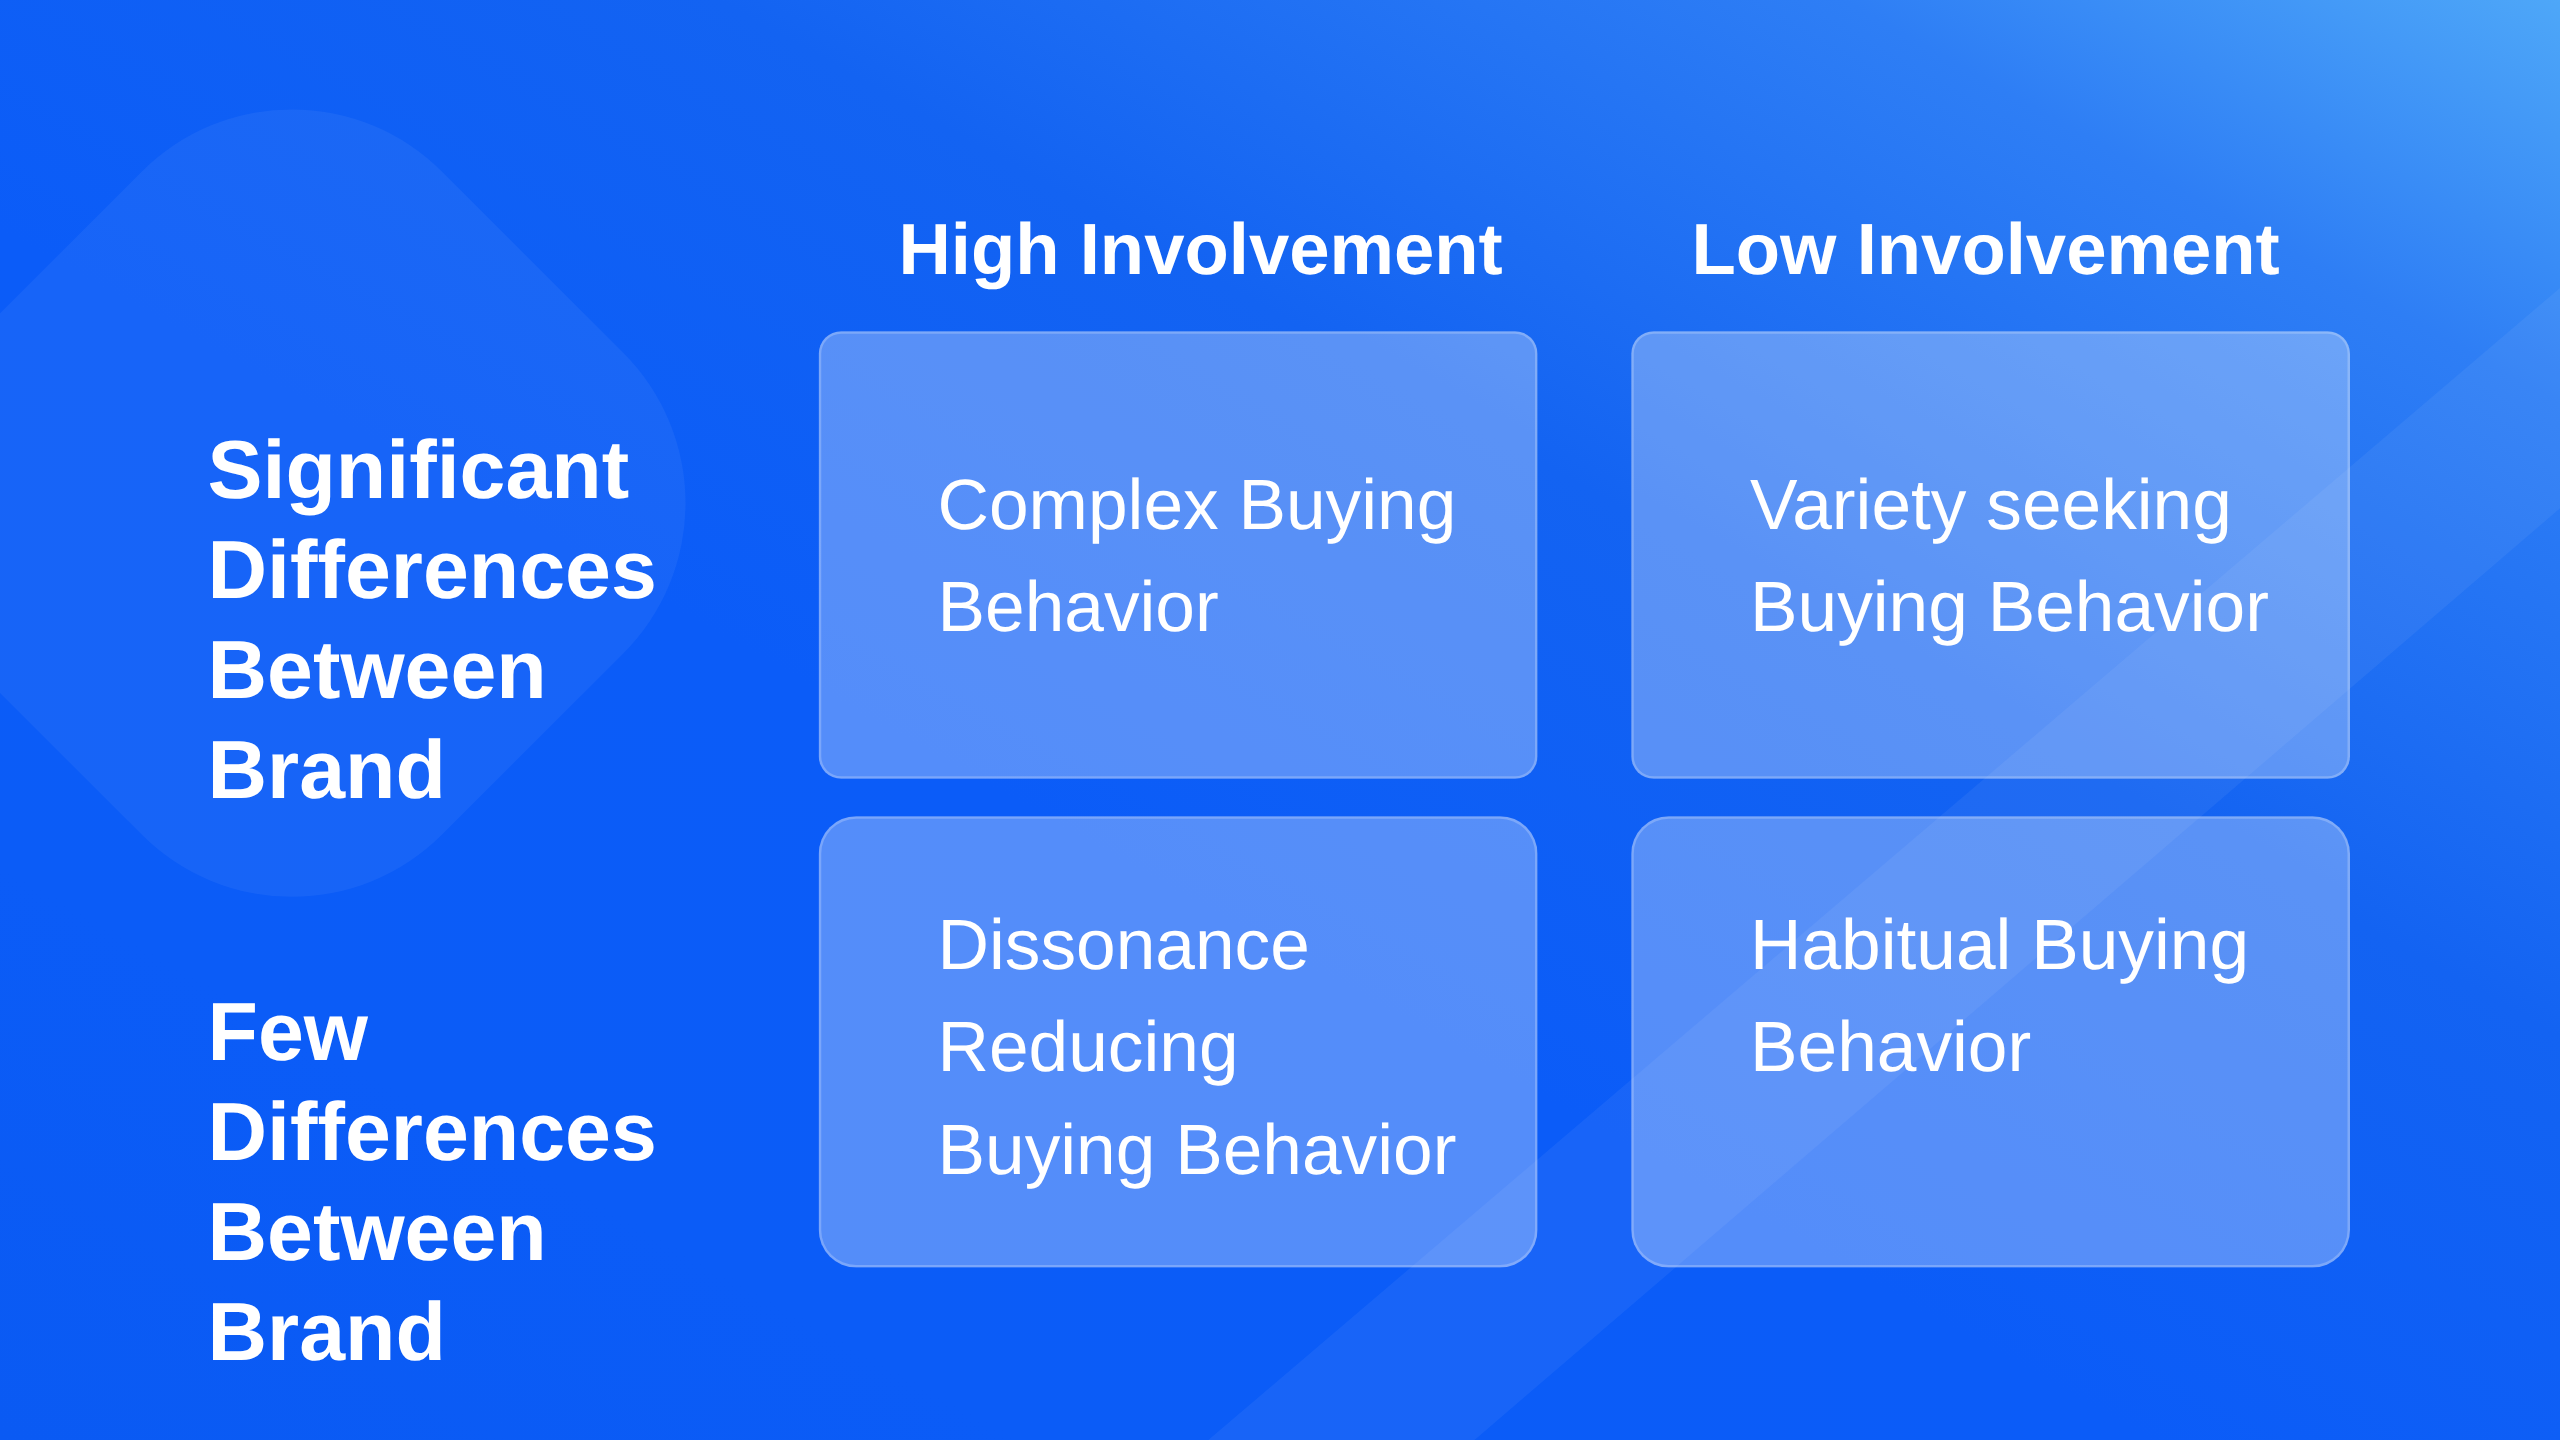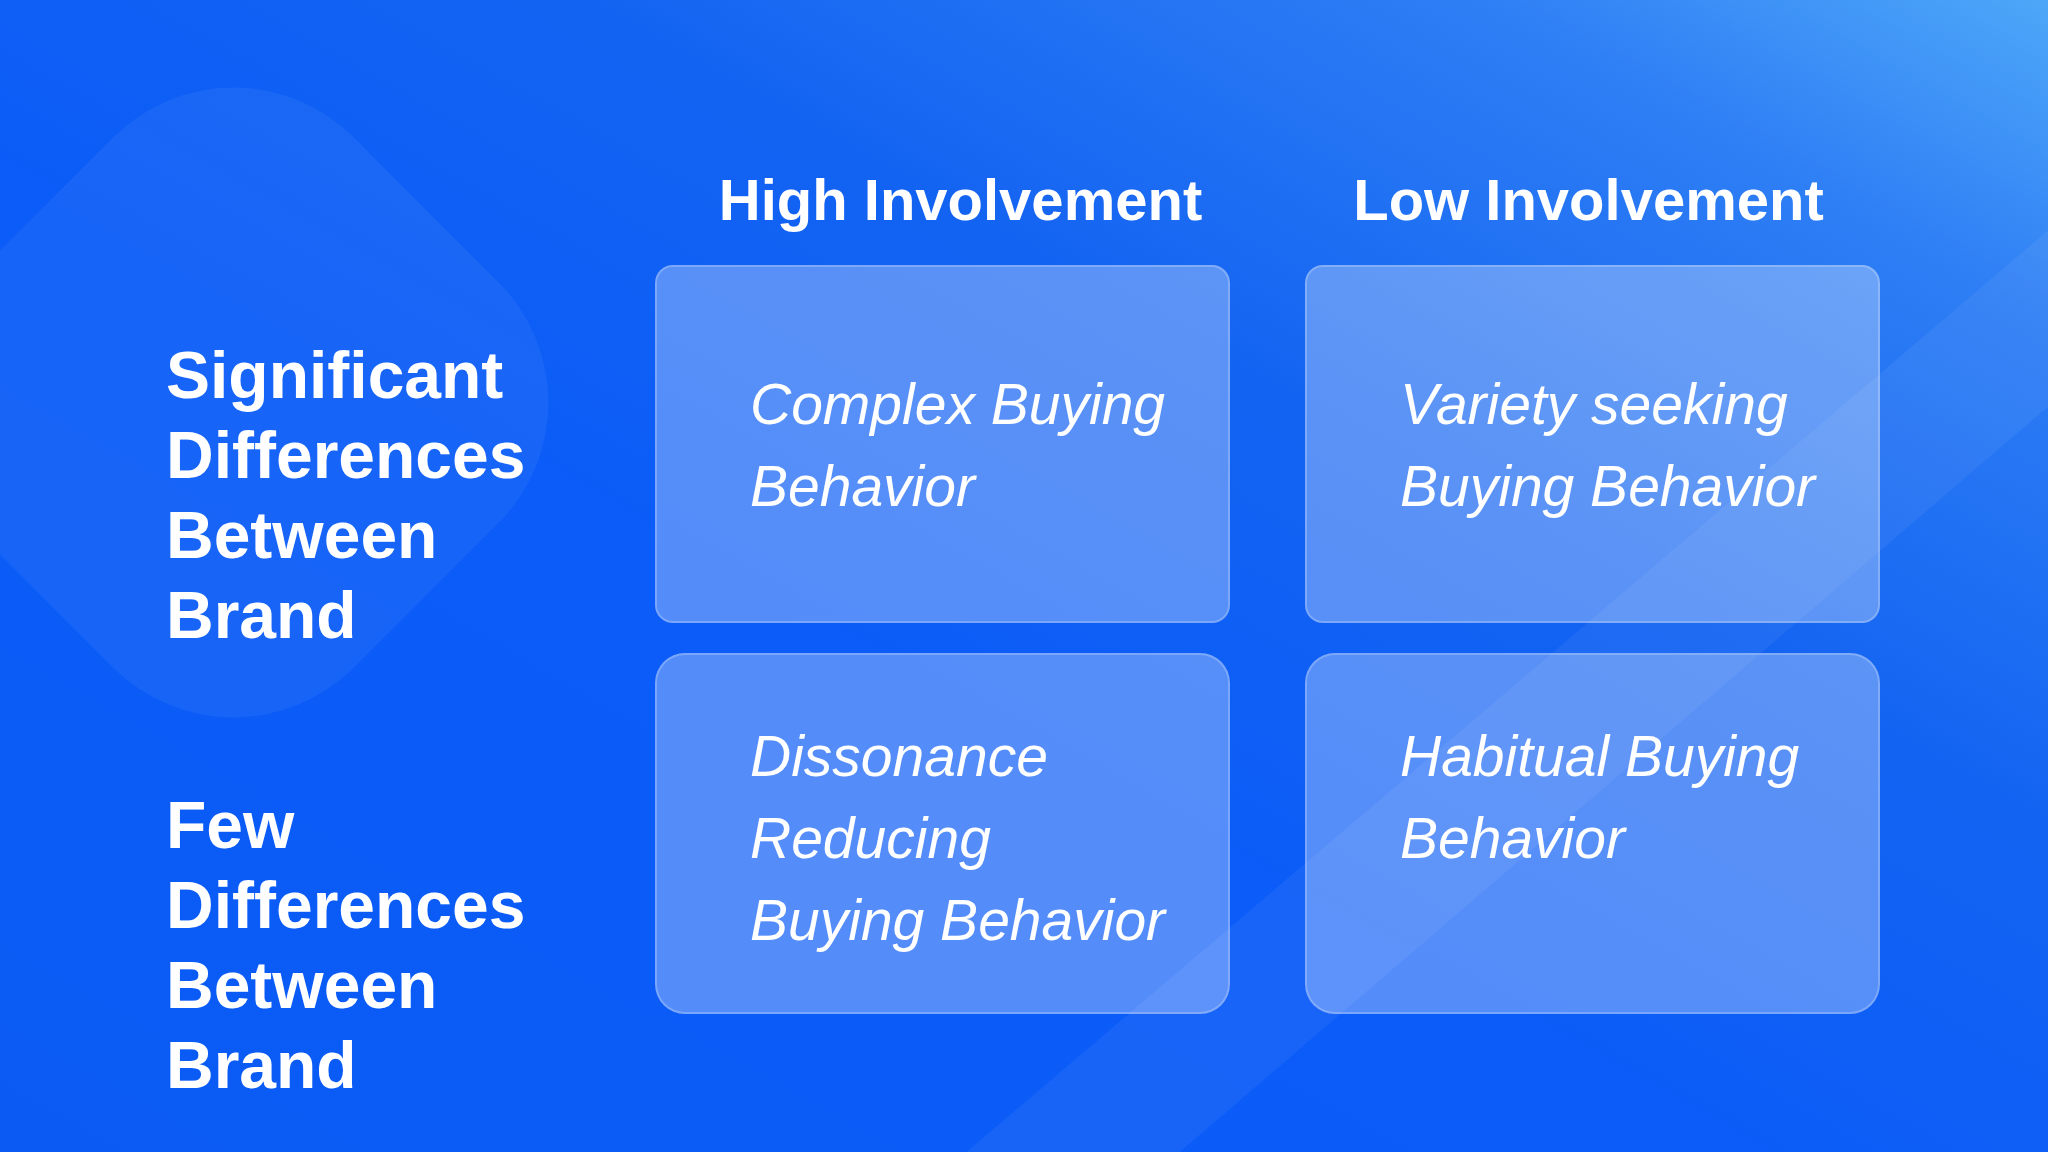--- a/index.html
+++ b/index.html
@@ -71,21 +71,20 @@
   .row-label.r1 { top: 785px; }
 
   .card {
     position: absolute;
     width: 575px;
     border-radius: 18px;
     background: rgba(255, 255, 255, 0.30);
     border: 2px solid rgba(255, 255, 255, 0.22);
     box-sizing: border-box;
     z-index: 2;
-    font-style: italic;
   }
   .card.r0 { top: 265px; height: 358px; }
   .card.r1 { top: 653px; height: 361px; border-radius: 30px; }
   .card.c0 { left: 655px; }
   .card.c1 { left: 1283px; margin-left: 22px; }
 
   .card-label {
     position: absolute;
     left: 93px;
     width: 460px;

